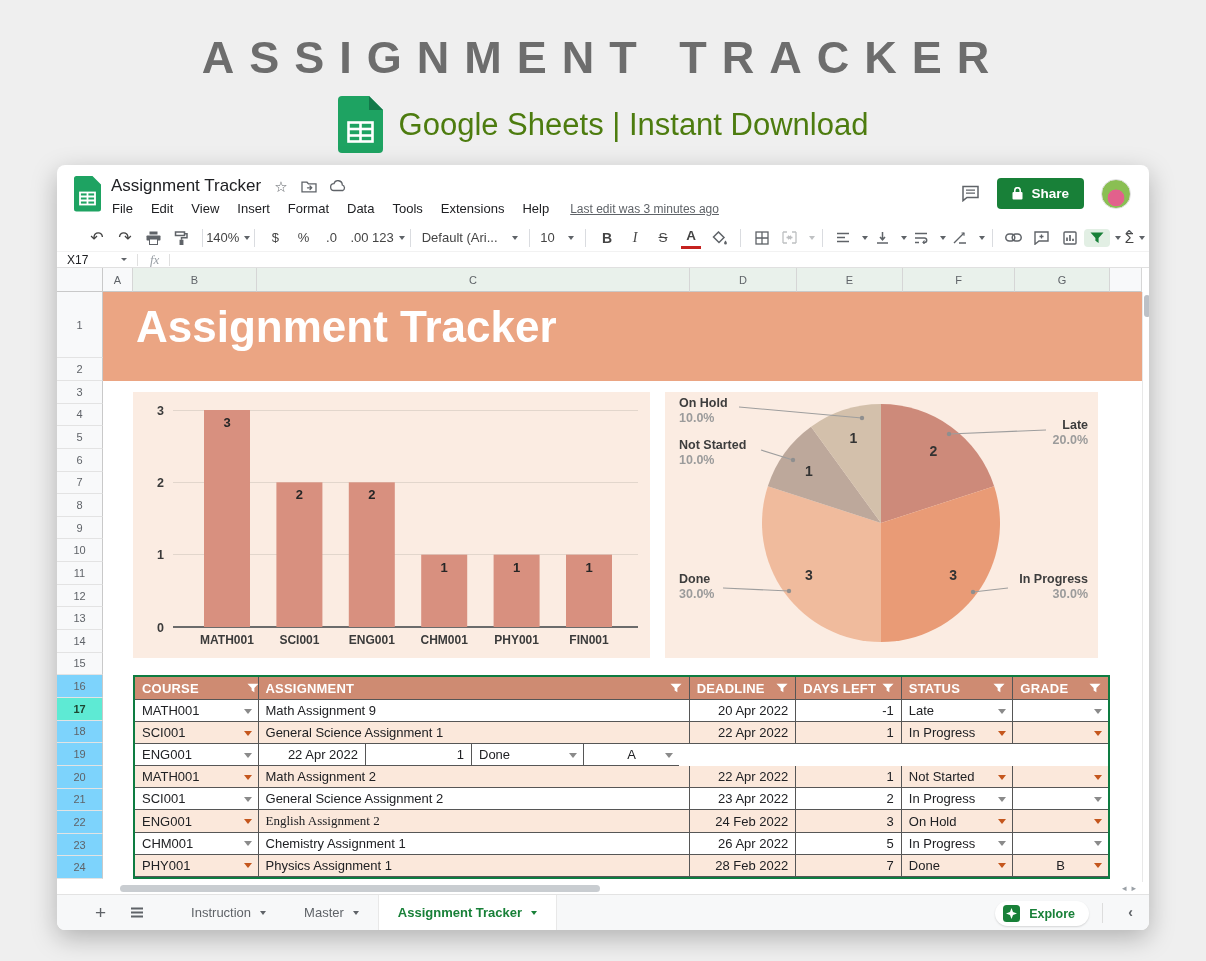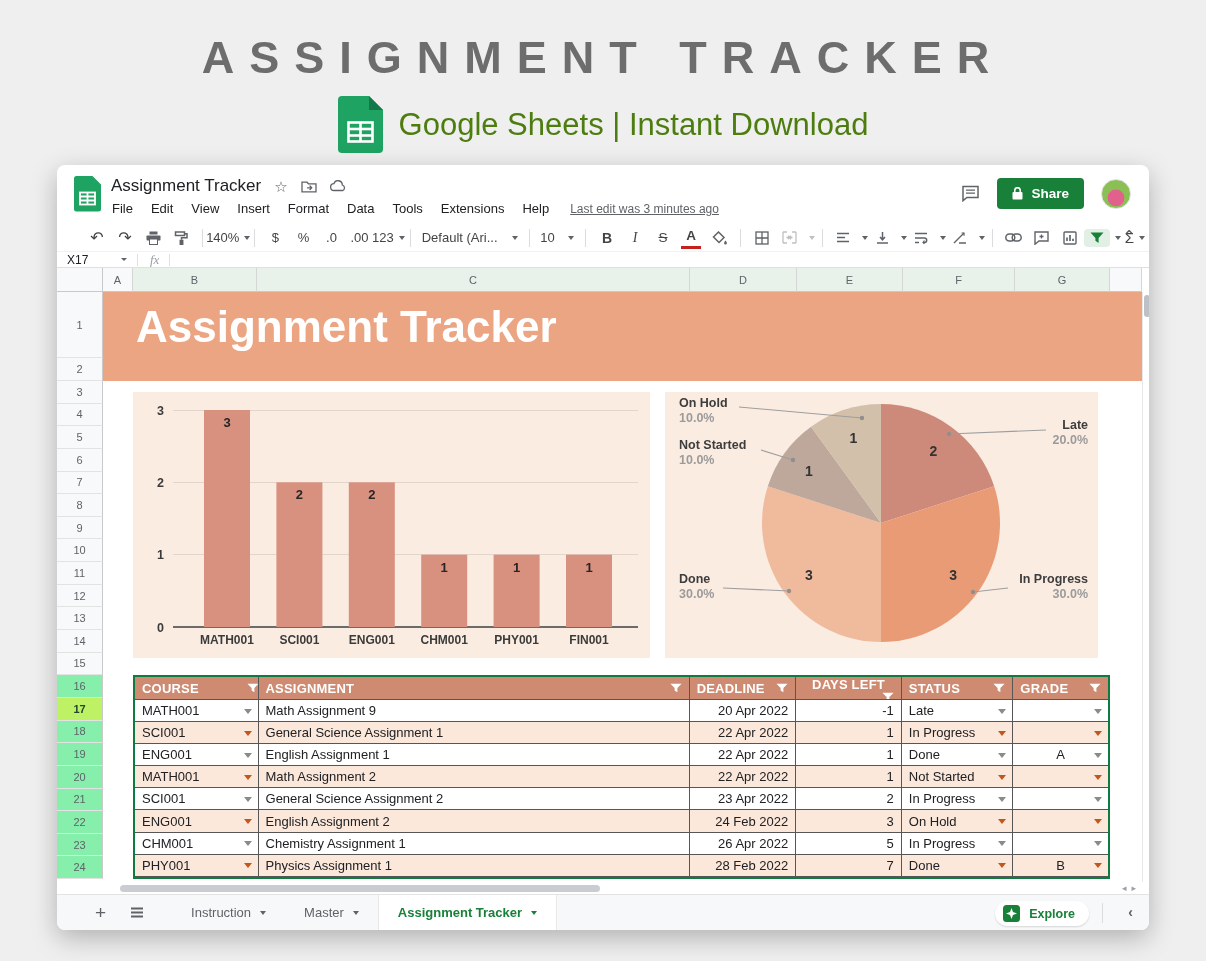--- a/index.html
+++ b/index.html
@@ -56,22 +56,22 @@
 
   
   .grid{position:absolute;left:0;top:103px;width:1092px;height:614px;background:#fff}
   .corner{position:absolute;left:0;top:0;width:46px;height:24px;background:#f8f9fa;
           border-right:1px solid #c9c9c9;border-bottom:1px solid #c9c9c9}
   .colh{position:absolute;top:0;height:24px;font-size:11px;color:#5f6368;display:flex;align-items:center;
         justify-content:center;border-right:1px solid #d6d6d6;border-bottom:1px solid #c9c9c9;background:#f8f9fa}
   .colh.tint{background:#e9f1eb}
   .rowh{position:absolute;left:0;width:46px;font-size:11px;color:#5f6368;display:flex;align-items:center;
         justify-content:center;border-bottom:1px solid #e3e3e3;border-right:1px solid #c9c9c9;background:#f8f9fa}
-  .rowh.tint{background:#86efac}
-  .rowh.sel{background:#bef264;color:#1e4631;font-weight:700}
+  .rowh.tint{background:#7dd3fc}
+  .rowh.sel{background:#5eead4;color:#1e4631;font-weight:700}
   .gridedge{position:absolute;left:1085px;top:24px;width:1px;height:590px;background:#e8e8e8}
   .vthumb{position:absolute;left:1087px;top:27px;width:6px;height:22px;background:#bdc1c6;border-radius:3px}
 
   .banner{position:absolute;left:46px;top:24px;width:1039px;height:89px;background:#eba583;color:#fff;
           font-weight:700;font-size:44px;padding:10px 0 0 33px}
 
   .panel{position:absolute;top:124px;height:266px;background:#fbece2}
   #barPanel{left:76px;width:517px}
   #piePanel{left:608px;width:433px}
   .pie-label{position:absolute;font-size:12.5px;font-weight:700;line-height:15px;white-space:nowrap}
@@ -467,21 +467,21 @@
             </span>
           </div>
           <div class="tc" style="width: 107px;">
             <span>DEADLINE</span>
             <span class="fico">
               <svg width="12" height="11" viewBox="0 0 14 12">
                 <path d="M0.5 0.5h13L8.6 5.5v5L5.4 8.2V5.5z" fill="#fff"></path>
               </svg>
             </span>
           </div>
-          <div class="tc" style="width: 106px; flex-direction: column;">
+          <div class="tc" style="width: 106px;">
             <span>DAYS LEFT</span>
             <span class="fico">
               <svg width="12" height="11" viewBox="0 0 14 12">
                 <path d="M0.5 0.5h13L8.6 5.5v5L5.4 8.2V5.5z" fill="#fff"></path>
               </svg>
             </span>
           </div>
           <div class="tc" style="width: 112px;">
             <span>STATUS</span>
             <span class="fico">
@@ -543,23 +543,20 @@
           <div class="tc center" style="width: 95px;">
             <span></span>
             <span class="dd orange"></span>
           </div>
         </div>
         <div class="trow" style="height: 22.1px;">
           <div class="tc" style="width: 124px;">
             <span>ENG001</span>
             <span class="dd"></span>
           </div>
-          <div class="tc" style="width: 433px;">
-            <span>English Assignment 1</span>
-          </div>
           <div class="tc num" style="width: 107px;">
             <span>22 Apr 2022</span>
           </div>
           <div class="tc num" style="width: 106px;">
             <span>1</span>
           </div>
           <div class="tc" style="width: 112px;">
             <span>Done</span>
             <span class="dd"></span>
           </div>
@@ -612,21 +609,21 @@
           <div class="tc center" style="width: 95px;">
             <span></span>
             <span class="dd"></span>
           </div>
         </div>
         <div class="trow alt" style="height: 22.1px;">
           <div class="tc" style="width: 124px;">
             <span>ENG001</span>
             <span class="dd orange"></span>
           </div>
-          <div class="tc" style="width: 433px;">
+          <div class="tc" style="width: 433px; font-family: Liberation Serif, serif;">
             <span>English Assignment 2</span>
           </div>
           <div class="tc num" style="width: 107px;">
             <span>24 Feb 2022</span>
           </div>
           <div class="tc num" style="width: 106px;">
             <span>3</span>
           </div>
           <div class="tc" style="width: 112px;">
             <span>On Hold</span>

